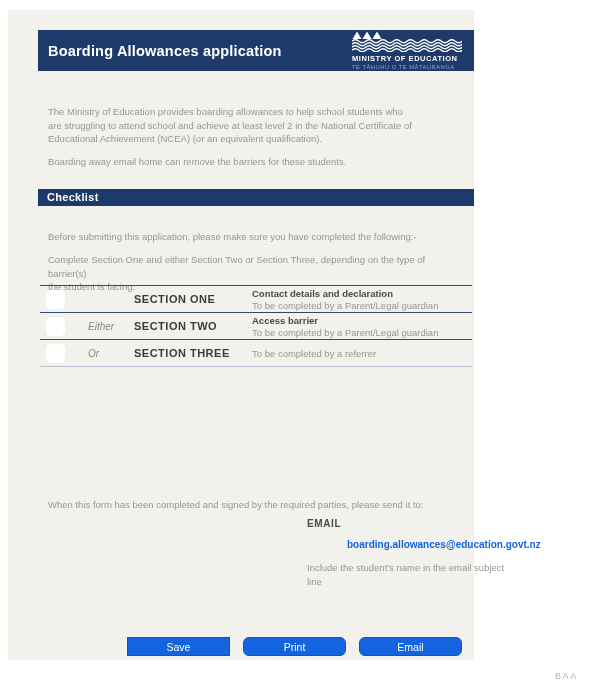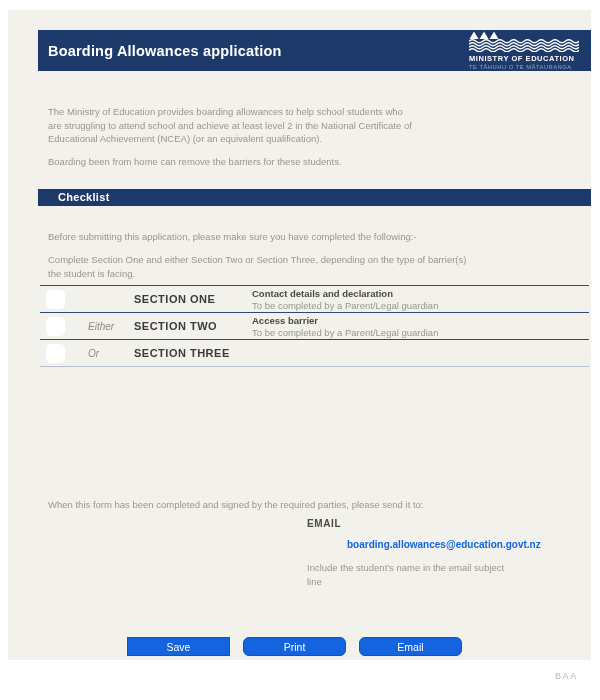--- a/index.html
+++ b/index.html
@@ -1,21 +1,21 @@
 <!DOCTYPE html>
 <html><head>
 <meta charset="utf-8">
 <style>
   html,body{margin:0;padding:0;}
   body{
     width:600px;height:700px;position:relative;background:#ffffff;
     font-family:"Liberation Sans", sans-serif;overflow:hidden;
   }
   .card{
-    position:absolute;left:8px;top:10px;width:583px;height:650px;
+    position:absolute;left:8px;top:10px;width:466px;height:650px;
     background:#f2f1eb;
   }
   
   .header-bar{
     position:absolute;left:30px;right:0;top:20px;height:41px;
     background:#1e3a6a;display:flex;align-items:center;
     justify-content:space-between;padding:0 12px 0 10px;box-sizing:border-box;
   }
   .form-title{
     color:#ffffff;font-size:14.5px;font-weight:bold;letter-spacing:.2px;
@@ -28,21 +28,21 @@
   }
   .logo-maori{
     color:#93a3c2;font-size:5.8px;letter-spacing:.5px;margin-top:1px;white-space:nowrap;
   }
   
   .body-text{color:#98978f;font-size:9.5px;line-height:13.5px;}
   .pre{white-space:pre-line;}
   .section-bar{
     position:absolute;left:30px;right:0;height:17px;background:#1e3a6a;
     color:#ffffff;font-size:11px;font-weight:bold;letter-spacing:.3px;
-    line-height:17px;padding-left:20px;box-sizing:border-box;
+    line-height:17px;padding-left:9px;box-sizing:border-box;
   }
   
   .intro{position:absolute;left:40px;right:40px;top:95px;}
   .intro .p2{margin-top:9px;}
   
   .bar-checklist{top:179px;}
   .chk-intro1{position:absolute;left:40px;right:36px;top:220px;}
   .chk-intro2{position:absolute;left:40px;right:36px;top:243px;}
   .chk-table{
     position:absolute;left:32px;right:2px;top:275px;
@@ -120,21 +120,21 @@
       </span>
       <div class="logo-org">MINISTRY OF EDUCATION</div>
       <div class="logo-maori">TE TĀHUHU O TE MĀTAURANGA</div>
     </div>
   </div>
 
   <div class="intro">
     <div class="body-text pre">The Ministry of Education provides boarding allowances to help school students who
 are struggling to attend school and achieve at least level 2 in the National Certificate of
 Educational Achievement (NCEA) (or an equivalent qualification).</div>
-    <div class="body-text p2">Boarding been from home can remove the barriers for these students.</div>
+    <div class="body-text p2">Boarding away email home can remove the barriers for these students.</div>
   </div>
 
   <div class="section-bar bar-checklist">Checklist</div>
   <div class="chk-intro1 body-text">Before submitting this application, please make sure you have completed the following:-</div>
   <div class="chk-intro2 body-text pre">Complete Section One and either Section Two or Section Three,  depending on the type of barrier(s)
 the student is facing.</div>
 
   <div class="chk-table">
     <div class="chk-row">
       <div class="cell-cb">
@@ -158,20 +158,21 @@
         <div class="desc-sub">To be completed by a Parent/Legal guardian</div>
       </div>
     </div>
     <div class="chk-row">
       <div class="cell-cb">
         <div class="checkbox"></div>
       </div>
       <div class="cell-qual">Or</div>
       <div class="cell-sec">SECTION THREE</div>
       <div class="cell-desc">
+        <div class="desc-sub">To be completed by a referrer</div>
       </div>
     </div>
   </div>
 
   <div class="cf-intro body-text">When this form has been completed and signed by the required parties, please send it to:</div>
 
 
   <div class="col-email">
     <div class="col-label">EMAIL</div>
     <a href="#" class="email-link">boarding.allowances@education.govt.nz</a>

